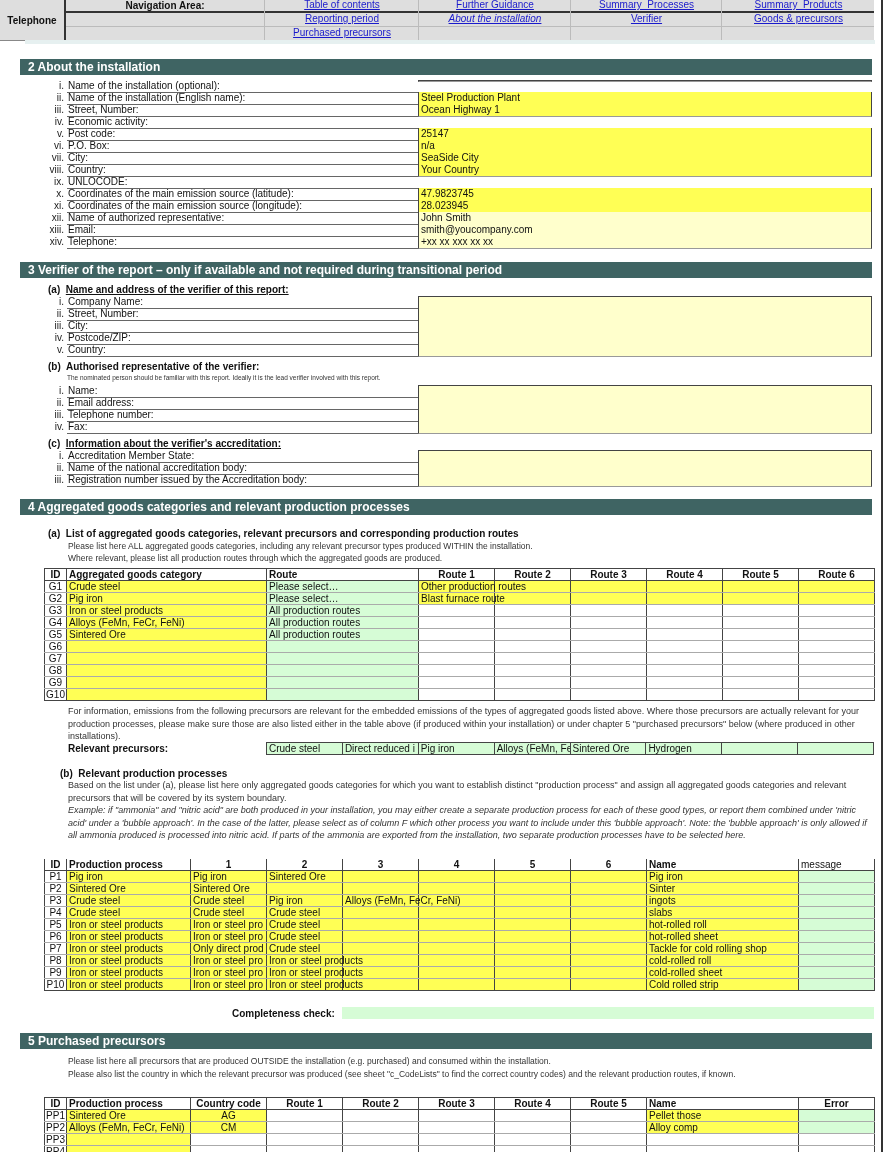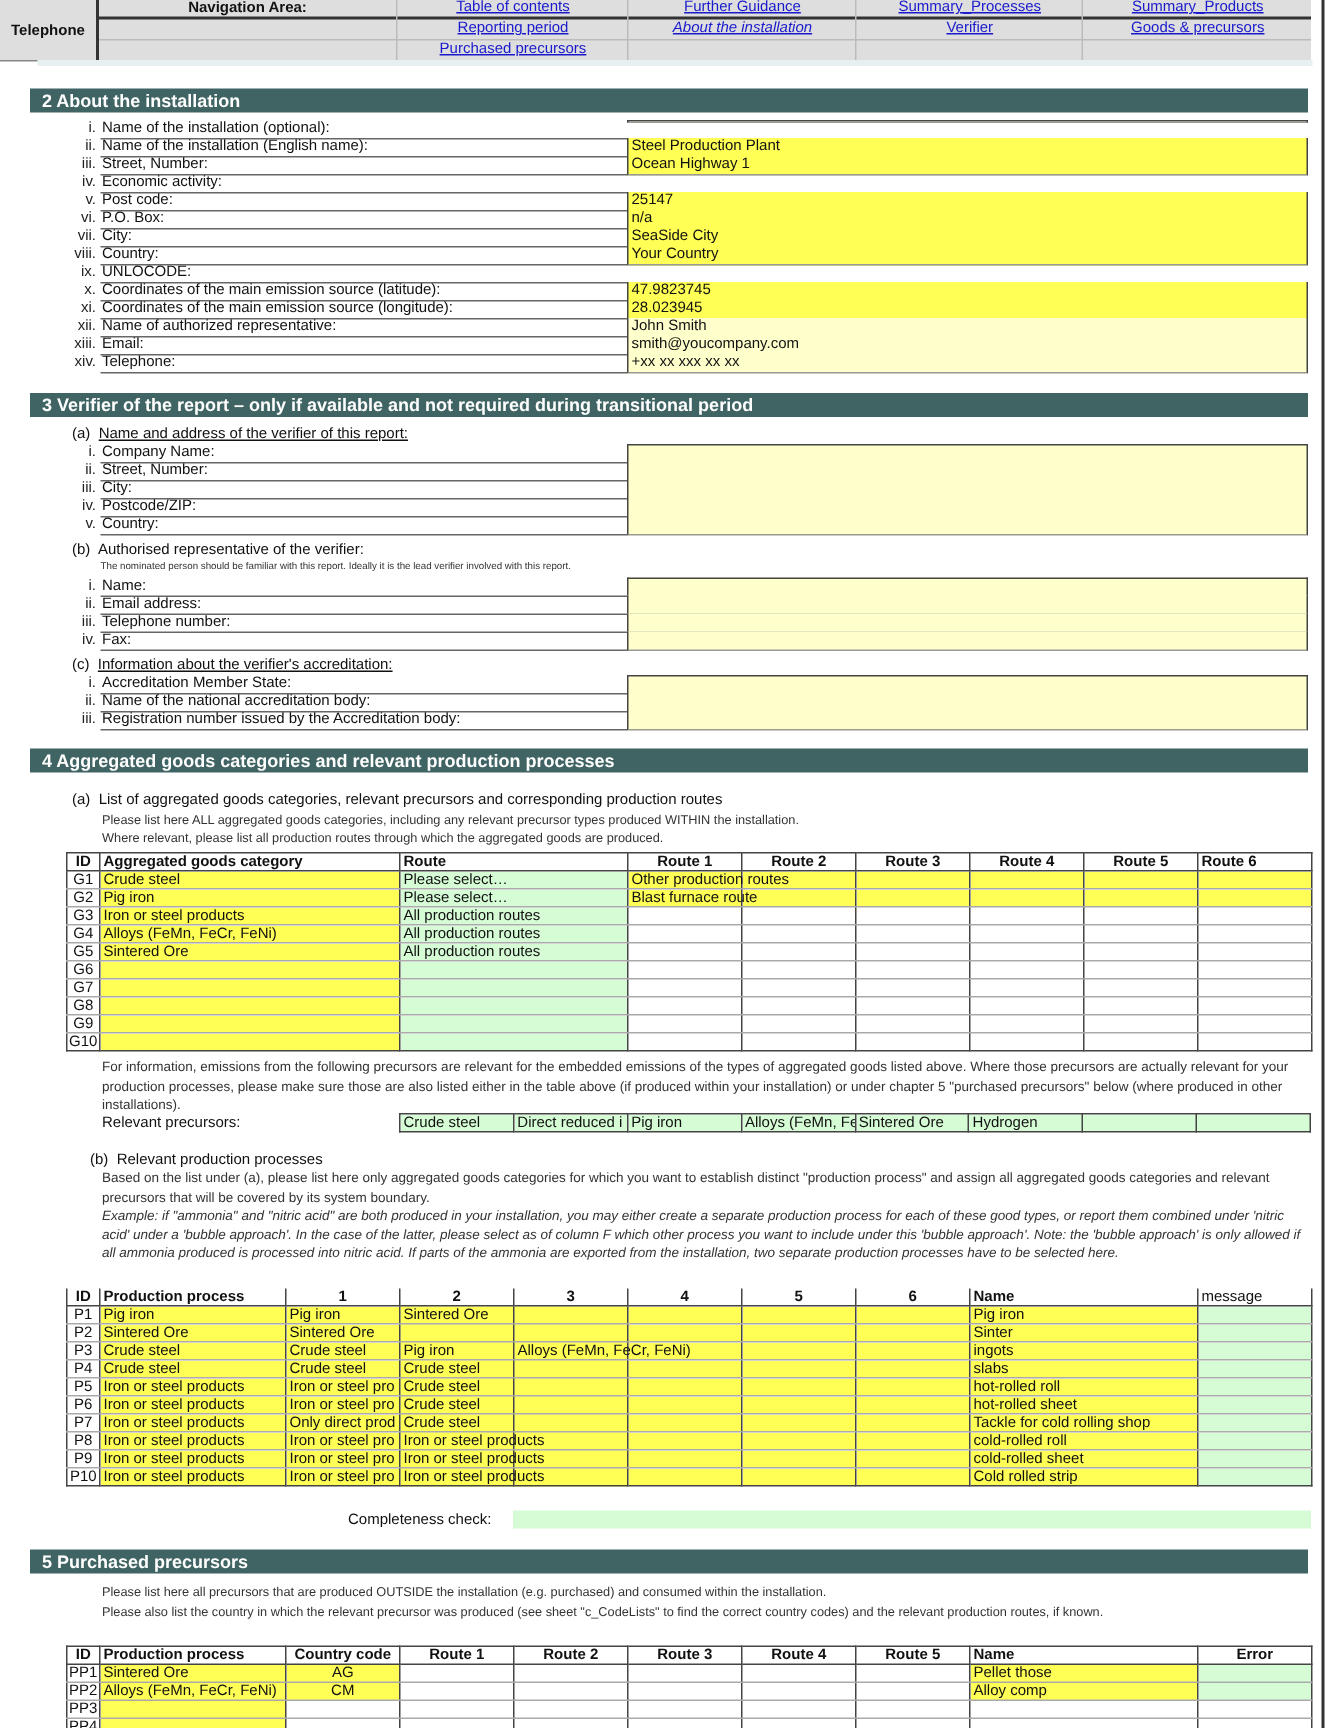--- a/index.html
+++ b/index.html
@@ -16,21 +16,21 @@
   .scrollbar-line{position:absolute;left:881px;top:0;width:2px;height:1152px;background:#333;}
   .sechead{position:absolute;left:20px;width:852px;height:16px;background:#3f6463;color:#fff;font-weight:bold;font-size:12px;line-height:16px;}
   .sechead span{margin-left:8px;}
   .row{position:absolute;height:12px;line-height:12px;font-size:10px;}
   .num{position:absolute;text-align:right;width:60px;left:4px;color:#222;}
   .lbl{position:absolute;left:67px;width:350px;border-bottom:1px solid #666;padding-left:1px;}
   .val{position:absolute;left:418px;width:454px;border-bottom:1px solid #999;padding-left:2px;box-sizing:border-box;border-left:1px solid #444;border-right:1px solid #444;}
   .y{background:#ffff55;}
   .ly{background:#ffffcc;}
   .g{background:#d6fcd6;}
-  .subhead{position:absolute;font-weight:normal;font-size:10px;}
+  .subhead{position:absolute;font-weight:bold;font-size:10px;}
   .subhead u{text-decoration:underline;}
   .note{position:absolute;font-size:8.5px;color:#333;}
   table.grid{position:absolute;border-collapse:collapse;table-layout:fixed;font-size:10px;}
   table.grid td,table.grid th{height:11px;line-height:11px;padding:0 2px;border-left:1px solid #444;border-right:1px solid #444;border-bottom:1px solid #aaa;white-space:nowrap;overflow:hidden;}
   table.grid th{font-weight:bold;border-bottom:1px solid #444;border-top:1px solid #444;}
   table.grid td.id{text-align:center;padding:0;}
   table.grid tr:last-child td{border-bottom:1px solid #444;}
   .para{position:absolute;font-size:9px;color:#333;line-height:12.5px;}
   .ital{font-style:italic;}
 </style>
@@ -225,21 +225,21 @@
   <thead>
       <tr id="goodsHead">
         <th style="text-align: center;">ID</th>
         <th style="text-align: left;">Aggregated goods category</th>
         <th style="text-align: left;">Route</th>
         <th style="text-align: center;">Route 1</th>
         <th style="text-align: center;">Route 2</th>
         <th style="text-align: center;">Route 3</th>
         <th style="text-align: center;">Route 4</th>
         <th style="text-align: center;">Route 5</th>
-        <th style="text-align: left; margin-left: 34px;">Route 6</th>
+        <th style="text-align: center; margin-left: 34px;">Route 6</th>
       </tr>
     </thead>
   <tbody id="goodsBody">
       <tr>
         <td class="id">G1</td>
         <td class="y">Crude steel</td>
         <td class="g">Please select…</td>
         <td class="y" style="overflow: visible; position: relative;">Other production routes</td>
         <td class="y"></td>
         <td class="y"></td>

